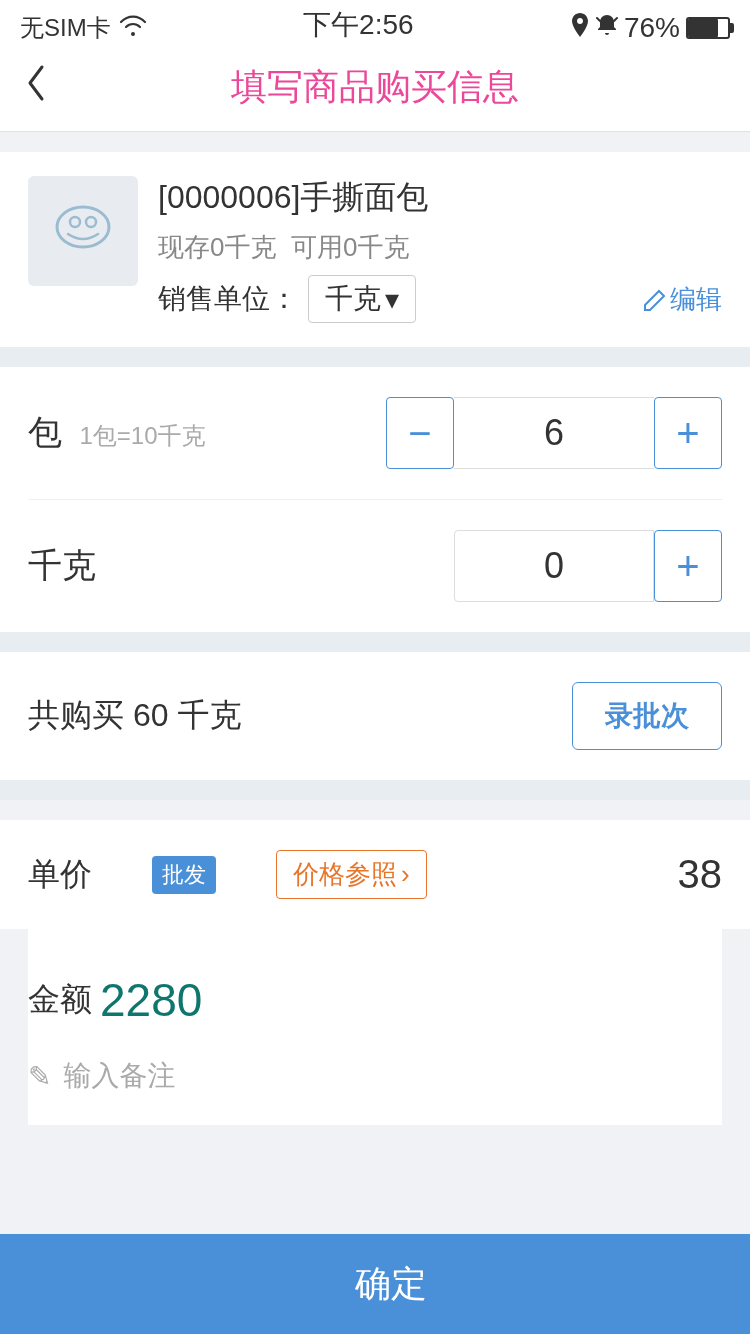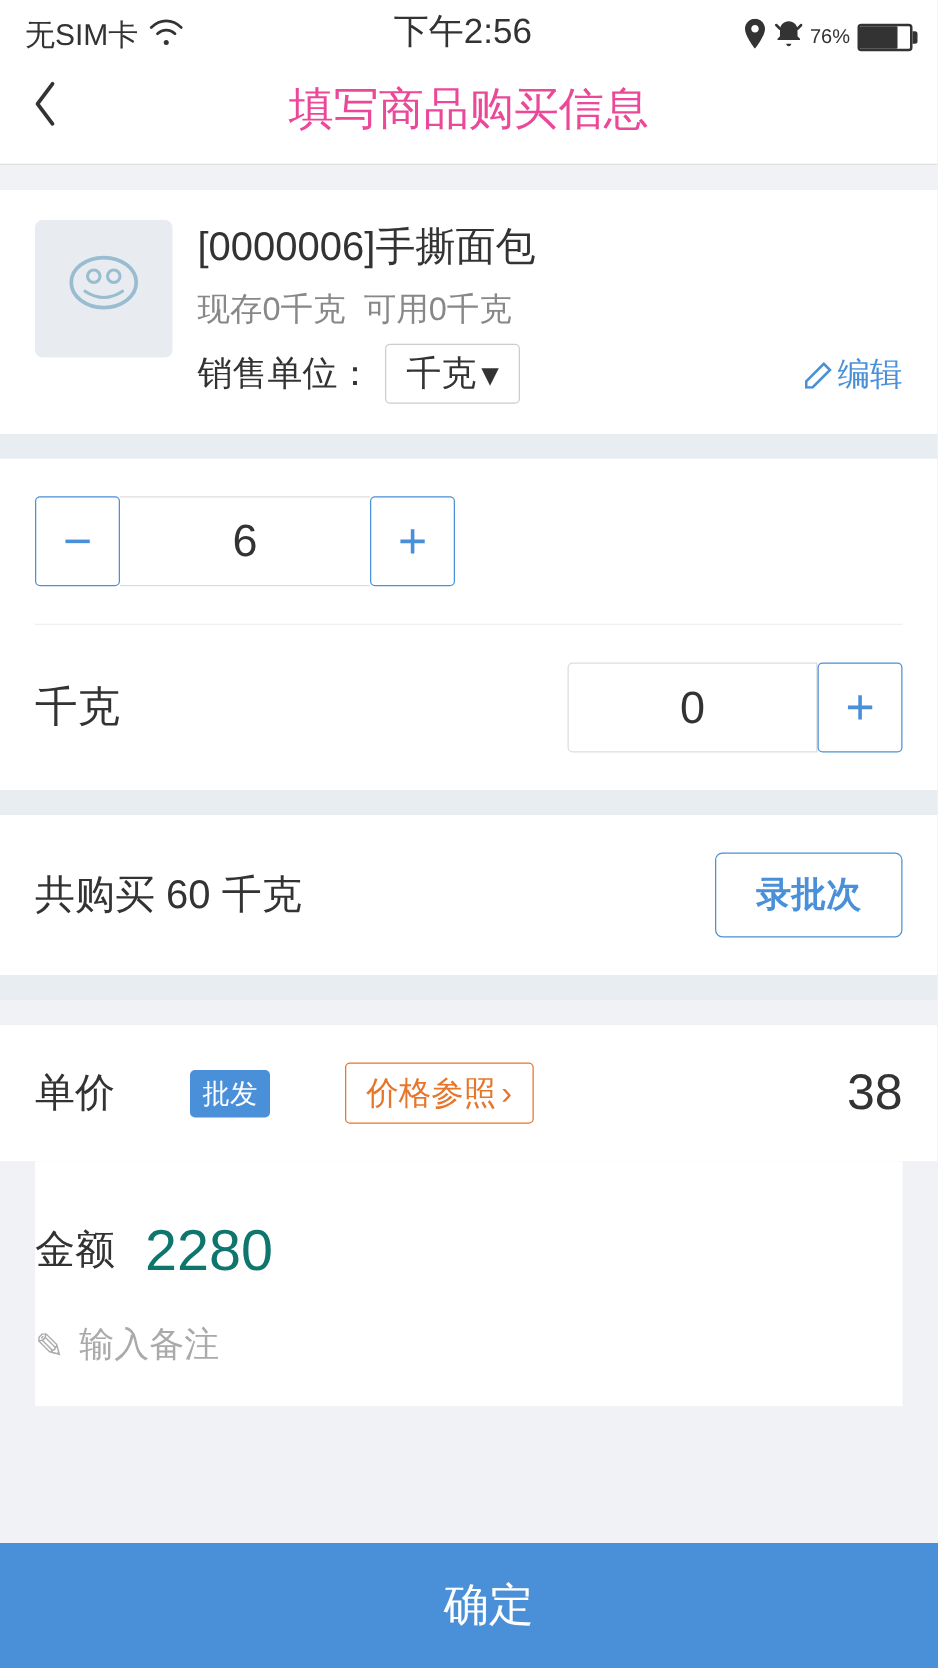--- a/index.html
+++ b/index.html
@@ -20,21 +20,21 @@
       background: #fff;
       display: flex;
       align-items: flex-end;
       justify-content: space-between;
       padding: 0 20px;
       font-size: 24px;
       color: #333;
     }
     .status-left { display: flex; align-items: center; gap: 8px; }
     .status-center { font-size: 28px; font-weight: 500; }
-    .status-right { display: flex; align-items: center; gap: 6px; font-size: 16px; }
+    .status-right { display: flex; align-items: center; gap: 6px; font-size: 28px; }
     .battery-icon {
       display: inline-block;
       width: 44px;
       height: 22px;
       border: 2px solid #333;
       border-radius: 3px;
       position: relative;
     }
     .battery-icon::after {
       content: '';
@@ -278,21 +278,21 @@
     }
     .price-value {
       margin-left: auto;
       font-size: 40px;
       color: #333;
       font-weight: 400;
     }
     .amount-row {
       display: flex;
       align-items: center;
-      gap: 24px;
+      gap: 8px;
       padding: 20px 0;
     }
     .amount-label {
       font-size: 32px;
       color: #333;
     }
     .amount-value {
       font-size: 46px;
       color: #0f766e;
       font-weight: 500;
@@ -416,20 +416,24 @@
       </svg>
     <span>编辑</span>
   </div>
 </div>
 
 <div class="section-divider"></div>
 
 <div class="input-section">
 
   <div class="input-row">
+    <span class="input-label">
+      <span>包</span>
+      <span class="input-sublabel">1包=10千克</span>
+    </span>
     <div class="quantity-control">
       <div class="qty-btn">−</div>
       <input class="qty-input" type="text" value="6" style="">
       <div class="qty-btn qty-btn-right">+</div>
     </div>
   </div>
 
   <div class="input-row">
     <span class="input-label">千克</span>
     <div class="quantity-control">

